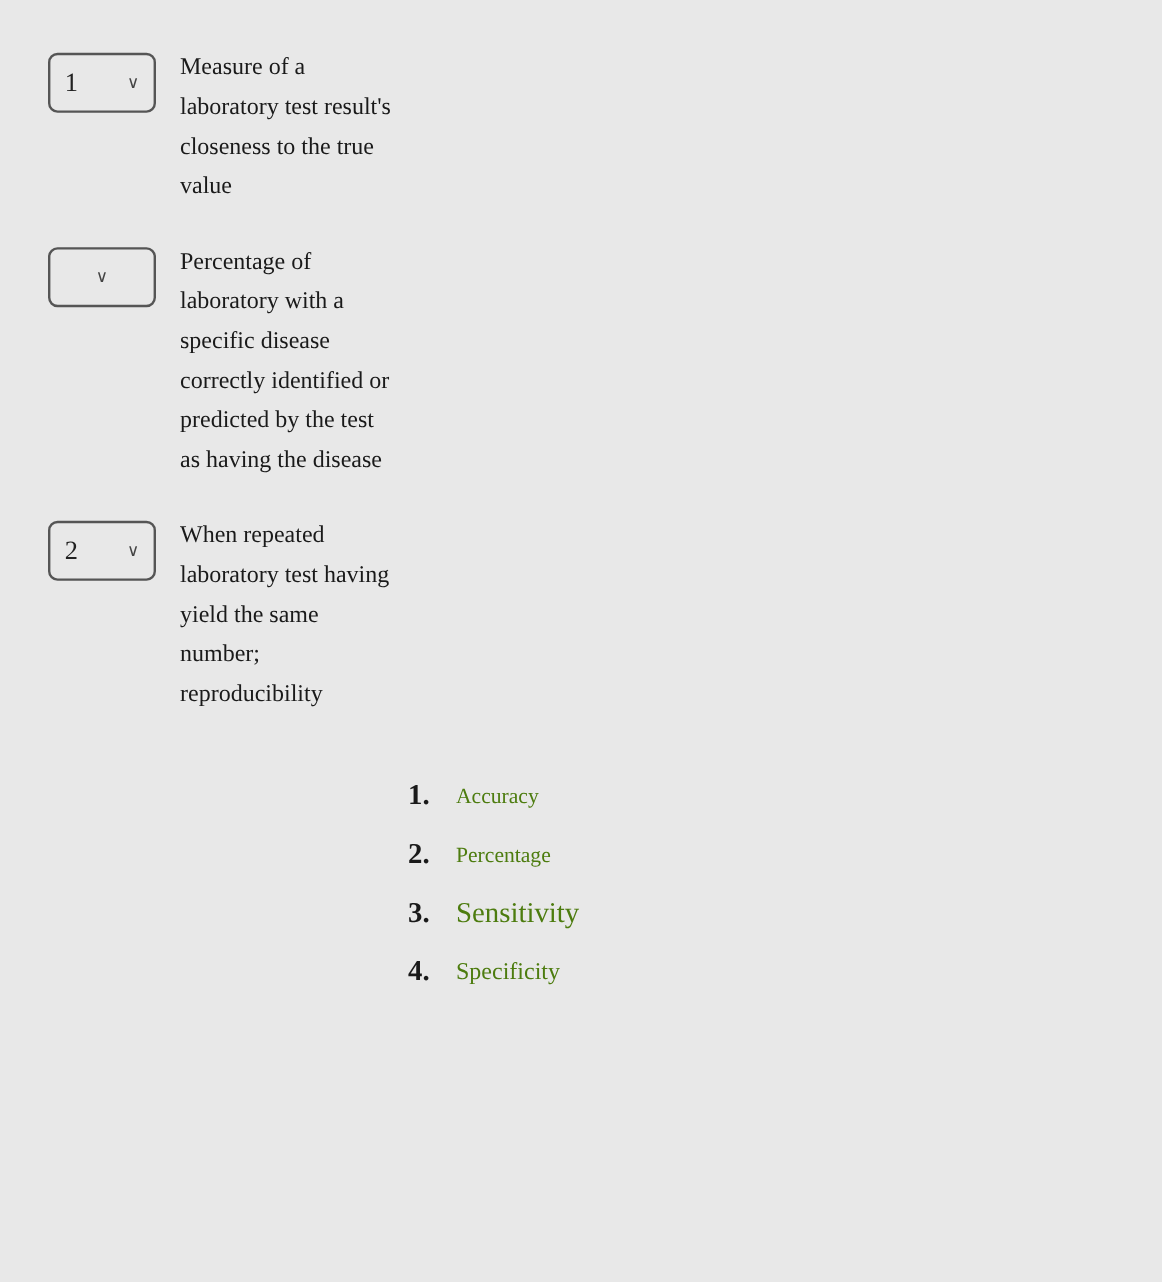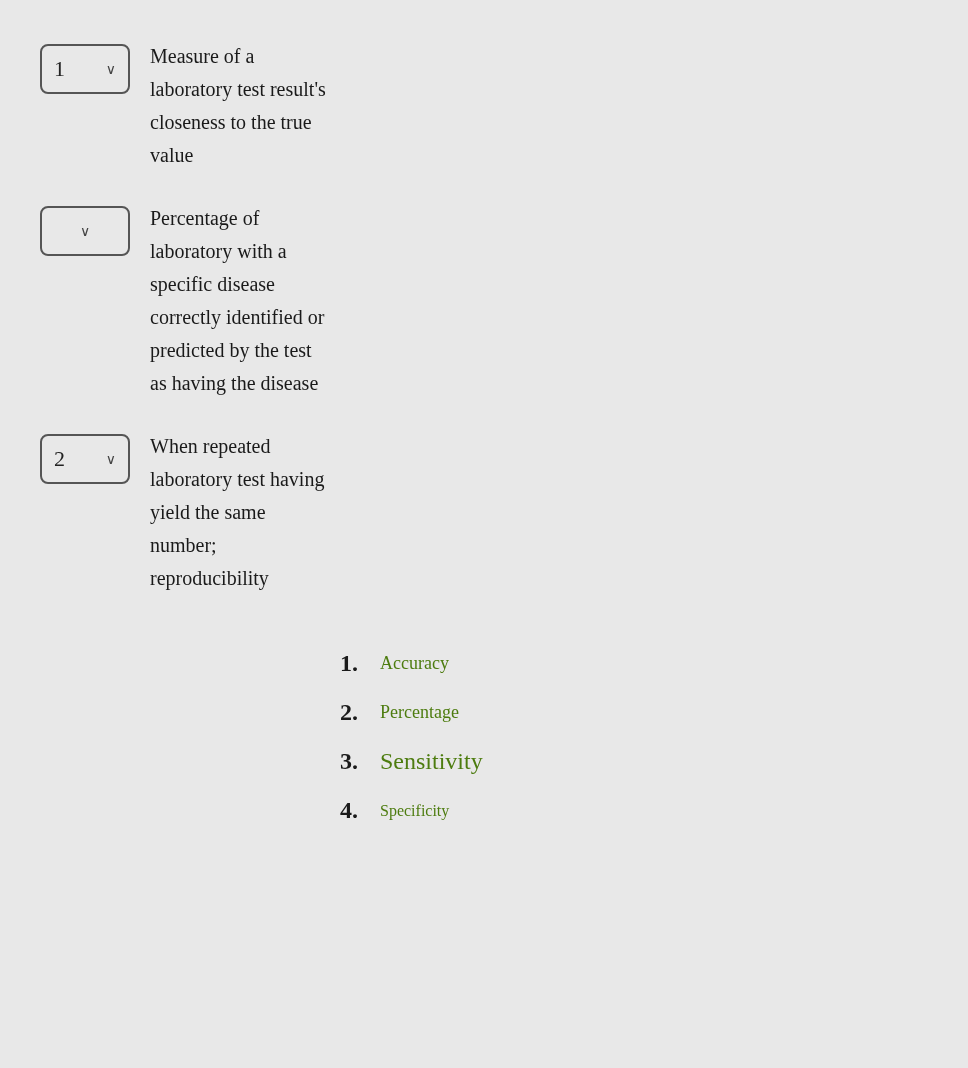--- a/index.html
+++ b/index.html
@@ -173,17 +173,17 @@
       <span class="ans-label">Percentage</span>
     </div>
 
     <div class="answer-row">
       <span class="ans-num">3.</span>
       <span class="ans-label" style="font-size:24px; font-weight:500;">Sensitivity</span>
     </div>
 
     <div class="answer-row">
       <span class="ans-num">4.</span>
-      <span class="ans-label" style="font-size:16px;">Specificity</span>
+      <span class="ans-label" style="font-size:20px;">Specificity</span>
     </div>
 
   </div>
 </div>
 
 </body></html>

